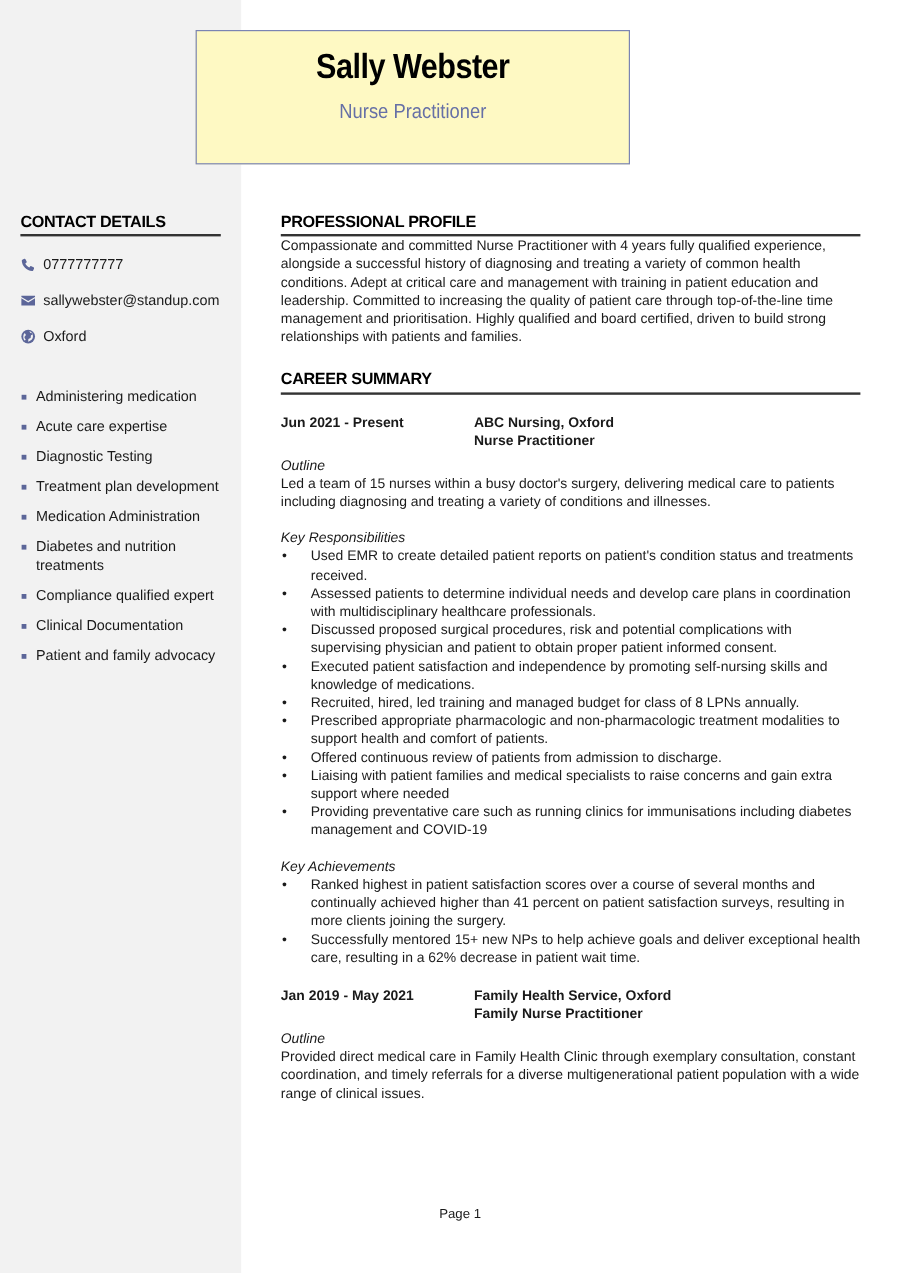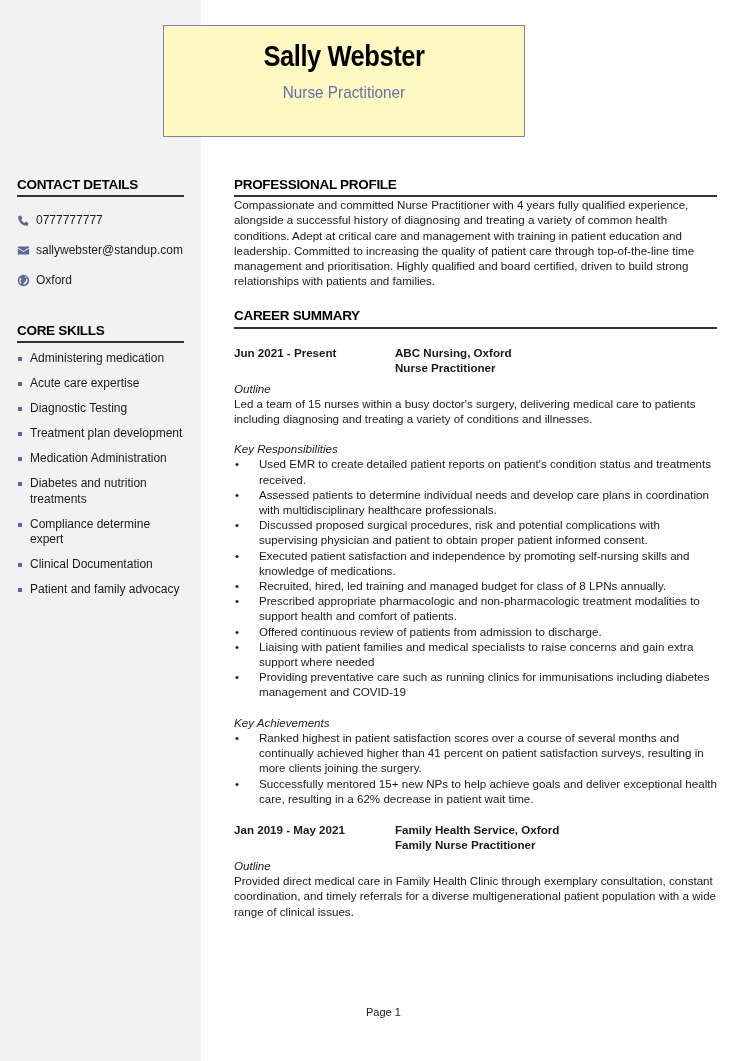--- a/index.html
+++ b/index.html
@@ -68,29 +68,28 @@
           <svg viewBox="0 0 16 16">
             <circle cx="8" cy="8" r="7"></circle>
             <path d="M4 4.5c1 .3 1.8 1.2 1.5 2.2-.3 1-1.5 1-1.3 2.2.2 1 1.2 1.3 1.2 2.5L4.2 12C2.6 10.3 2.5 6.5 4 4.5zM9 2.3c.8.6.5 1.6 1.5 2 1 .4 2 .2 2.6 1-.4.8-1.6.6-2.2 1.4-.6.8.2 2-.5 2.8-.6.7-1.8.3-2.2 1.2-.3.7.2 1.8-.5 2.5 1.5-.2 4.8-1.6 5.2-5C13.2 5 11.3 2.8 9 2.3z" fill="#f2f2f2"></path>
           </svg>
         </span>
       <span>Oxford</span>
     </div>
   </div>
 
   <div class="skills">
-    <div class="sec-title">CORE SKILLS</div>
     <ul class="skill-list">
       <li>Administering medication</li>
       <li>Acute care expertise</li>
       <li>Diagnostic Testing</li>
       <li>Treatment plan development</li>
       <li>Medication Administration</li>
       <li>Diabetes and nutrition treatments</li>
-      <li>Compliance determine expert</li>
+      <li>Compliance qualified expert</li>
       <li>Clinical Documentation</li>
       <li>Patient and family advocacy</li>
     </ul>
   </div>
 </div>
 
 <div class="main">
   <div>
     <div class="sec-title">PROFESSIONAL PROFILE</div>
     <p class="profile-text">Compassionate and committed Nurse Practitioner with 4 years fully qualified experience, alongside a successful history of diagnosing and treating a variety of common health conditions. Adept at critical care and management with training in patient education and leadership. Committed to increasing the quality of patient care through top-of-the-line time management and prioritisation. Highly qualified and board certified, driven to build strong relationships with patients and families.</p>

